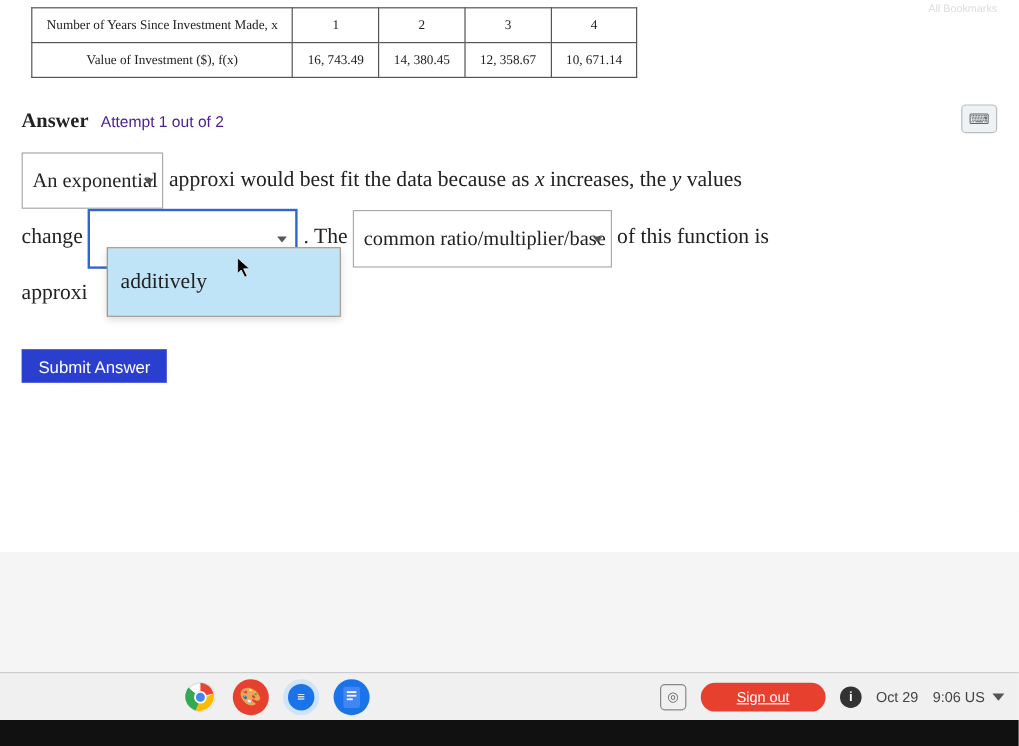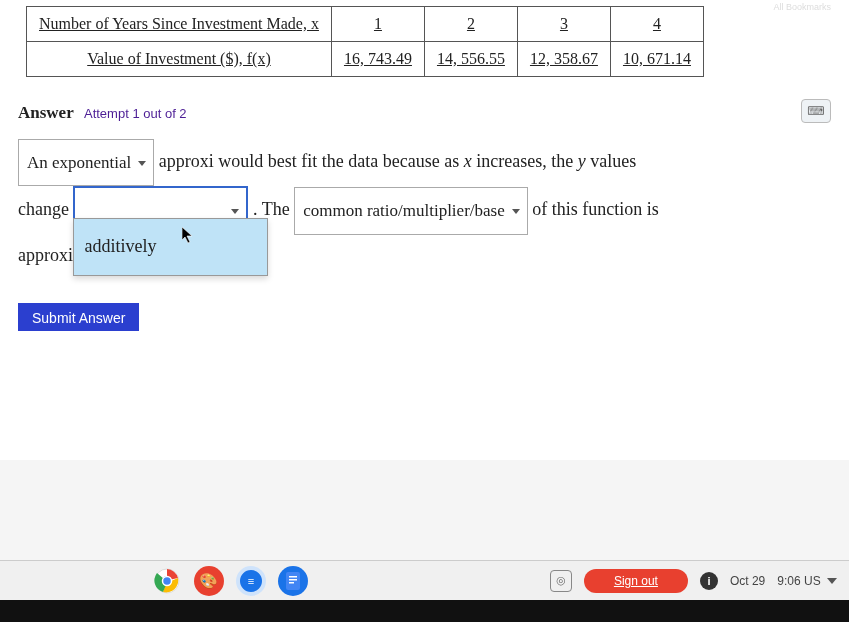--- a/index.html
+++ b/index.html
@@ -26,22 +26,21 @@
     font-family: Arial, sans-serif;
   }
   .prompt {
     font-size: 17px;
     line-height: 1.35;
     padding: 0 4px 10px 4px;
   }
   table.data {
     border-collapse: collapse;
     margin: 6px 0 24px 8px;
-    font-size: 16px;
-    text-decoration: underline;
+    font-size: 11px;
   }
   table.data td, table.data th {
     border: 1px solid #555;
     padding: 8px 12px;
     text-align: center;
     font-weight: normal;
   }
   table.data th { background: #fff; }
   .row-label { min-width: 170px; }
   .answer-row {
@@ -57,21 +56,21 @@
   }
   .content-line {
     font-size: 18px;
     line-height: 2.2;
     margin-top: 10px;
   }
   .sel {
     display: inline-block;
     border: 1px solid #aaa;
     background: #fff;
-    padding: 4px 22px 4px 8px;
+    padding: 4px 4px 4px 8px;
     font-size: 17px;
     position: relative;
     vertical-align: middle;
     min-height: 28px;
     font-family: Georgia, serif;
   }
   .sel::after {
     content: "";
     position: absolute;
     right: 7px; top: 50%;
@@ -84,21 +83,21 @@
     border: 2px solid #3366cc;
     min-width: 175px;
   }
   .dropdown-wrap {
     position: relative;
     display: inline-block;
     vertical-align: middle;
   }
   .dropdown-list {
     position: absolute;
-    top: 32px; left: 0;
+    top: 32px; left: 16px;
     width: 195px;
     background: #fdba74;
     border: 1px solid #999;
     box-shadow: 0 3px 6px rgba(0,0,0,0.15);
     z-index: 10;
     font-size: 18px;
   }
   .dropdown-list .opt {
     padding: 8px 10px;
     cursor: pointer;
@@ -188,21 +187,21 @@
         <tr>
       <th class="row-label">Number of Years Since Investment Made, x</th>
       <td>1</td>
       <td>2</td>
       <td>3</td>
       <td>4</td>
     </tr>
     <tr>
       <th class="row-label">Value of Investment ($), f(x)</th>
       <td>16, 743.49</td>
-      <td>14, 556.55</td>
+      <td>14, 380.45</td>
       <td>12, 358.67</td>
       <td>10, 671.14</td>
     </tr>
   </tbody>
     </table>
 
   <div class="answer-row">
     <span class="answer-label">Answer</span>
     <span class="attempt">Attempt 1 out of 2</span>
     <span class="kb-btn">⌨</span>

